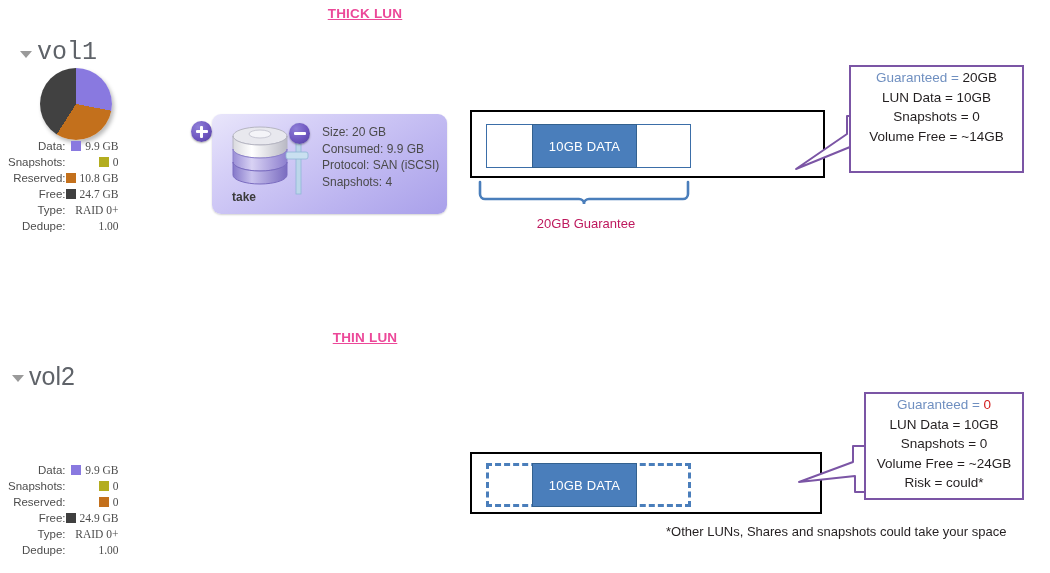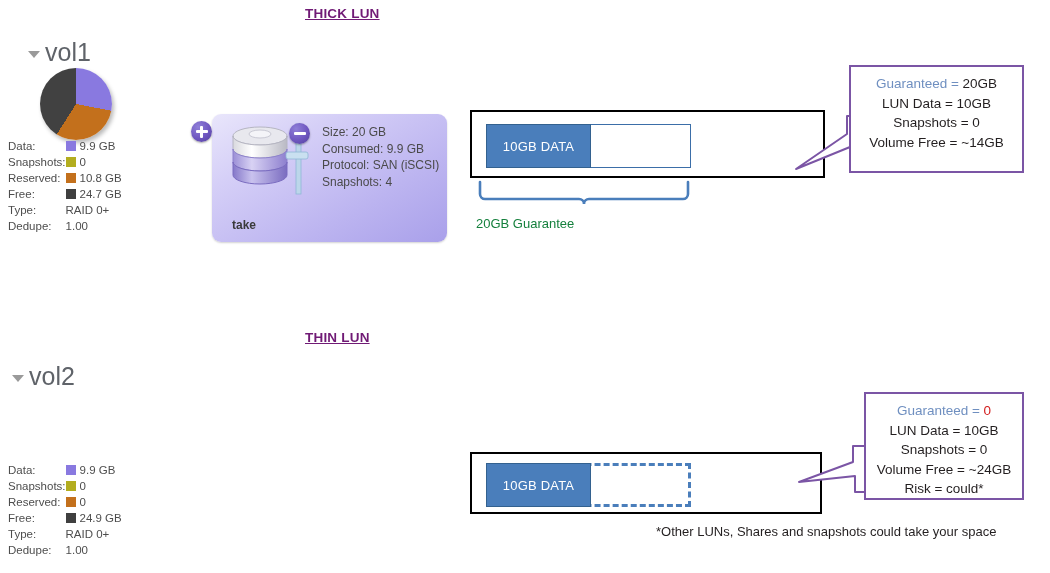--- a/index.html
+++ b/index.html
@@ -7,23 +7,23 @@
   body{
     width:1050px;height:573px;position:relative;overflow:hidden;
     background:#ffffff;
     font-family:"Liberation Sans","DejaVu Sans",sans-serif;
     color:#231f20;
   }
   .abs{position:absolute;}
 
   
   .sec-title{
-    font-size:13.5px;font-weight:bold;color:#701a75;
+    font-size:13.5px;font-weight:bold;color:#ec4899;
     text-decoration:underline;letter-spacing:.2px;
-    text-align:left;white-space:nowrap;
+    text-align:center;white-space:nowrap;
   }
 
   
   .vol-head{display:flex;align-items:center;gap:5px;}
   .tri{
     width:0;height:0;
     border-left:6px solid transparent;border-right:6px solid transparent;
     border-top:7px solid #9a9a9a;
     margin-top:4px;
   }
@@ -33,23 +33,23 @@
   .pie-wrap{position:relative;width:76px;height:76px;}
   .pie{
     width:72px;height:72px;border-radius:50%;
     box-shadow:2px 3px 4px rgba(0,0,0,.28);
   }
 
   
   .legend{font-size:11.5px;color:#4d4d4d;line-height:16px;}
   .legend table{border-collapse:collapse;}
   .legend td{padding:0;font-size:11.5px;color:#4d4d4d;line-height:16px;vertical-align:middle;}
-  .lg-label{text-align:left;padding-right:4px;white-space:nowrap;margin-left:27px;}
+  .lg-label{text-align:right;padding-right:4px;white-space:nowrap;margin-left:27px;}
   .sw{display:inline-block;width:10px;height:10px;margin-right:4px;vertical-align:-1px;}
-  .lg-val{text-align:left;white-space:nowrap;}
+  .lg-val{text-align:right;white-space:nowrap;font-family:Liberation Serif, serif;}
 
   
   .lun-card{
     border-radius:9px;
     background:linear-gradient(150deg,#e9e6fb 0%,#d5cff7 28%,#bcb4f0 68%,#a9a0ea 100%);
     box-shadow:0 1px 2px rgba(0,0,0,.18);
     position:relative;
   }
   .lun-meta{
     position:absolute;left:110px;top:10px;
@@ -72,43 +72,44 @@
     content:"";position:absolute;left:9px;top:4.5px;width:3px;height:12px;
     background:#fff;border-radius:1px;
   }
 
   
   .vol-box{border:2.5px solid #000;background:#fff;box-sizing:border-box;}
   .data-box{
     background:#4a7ebb;border:1.5px solid #33618f;box-sizing:border-box;
     color:#fff;font-size:13px;display:flex;align-items:center;justify-content:center;
     letter-spacing:.2px;
+    margin-left:46px;
   }
   .guar-box{border:1.5px solid #3b6ea8;background:#fff;box-sizing:border-box;}
   .dash-box{border:3px dashed #4a7ebb;background:#fff;box-sizing:border-box;}
 
-  .brace-label{font-size:13px;color:#15803d;text-align:left;white-space:nowrap;}
+  .brace-label{font-size:13px;color:#be185d;text-align:center;white-space:nowrap;}
 
   
   .callout{
     border:2px solid #7b55a5;background:#fff;box-sizing:border-box;
-    text-align:center;padding-top:7px;
+    text-align:center;padding-top:1px;
   }
   .callout .line{font-size:13.5px;line-height:19.5px;color:#231f20;white-space:nowrap;}
   .callout .key{color:#6f8fc0;}
   .callout .val-red{color:#d21d1d;}
 
-  .footnote{font-size:13px;color:#231f20;white-space:nowrap;}
+  .footnote{font-size:13px;color:#231f20;white-space:nowrap;margin-left:10px;}
 </style>
 </head>
 <body>
 
 <div class="abs sec-title" style="left:305px;top:6px;width:120px;">THICK LUN</div>
 
-<div class="abs vol-head" style="left:28px;top:40px;">
+<div class="abs vol-head" style="left:20px;top:40px;font-family:Liberation Mono, monospace;">
   <div class="tri"></div>
   <div class="vol-name">vol1</div>
 </div>
 
 <div class="abs pie-wrap" style="left:40px;top:68px;">
   <div class="pie" style="background:conic-gradient(#8979e0 0deg 100.8deg,#c3701c 100.8deg 212.4deg,#414141 212.4deg 360deg);"></div>
 </div>
 
 <div class="abs legend" style="left:8px;top:138px;width:150px;">
   <table>
@@ -134,21 +135,21 @@
       <td class="lg-val">RAID 0+</td>
     </tr>
     <tr>
       <td class="lg-label">Dedupe:</td>
       <td class="lg-val">1.00</td>
     </tr>
   </tbody>
     </table>
 </div>
 
-<div class="abs lun-card" style="left:212px;top:38px;width:235px;height:128px;">
+<div class="abs lun-card" style="left:212px;top:38px;width:235px;height:100px;">
   <svg class="abs" style="left:16px;top:8px;" width="86" height="76" viewBox="0 0 86 76">
     <defs>
       <linearGradient id="g1" x1="0" y1="0" x2="1" y2="0">
         <stop offset="0" stop-color="#d9d9de"></stop>
           <stop offset=".35" stop-color="#ffffff"></stop>
           <stop offset="1" stop-color="#b9b9c4"></stop>
       </linearGradient>
       <linearGradient id="g2" x1="0" y1="0" x2="1" y2="0">
         <stop offset="0" stop-color="#9b8fd6"></stop>
           <stop offset=".35" stop-color="#d8d2f4"></stop>

